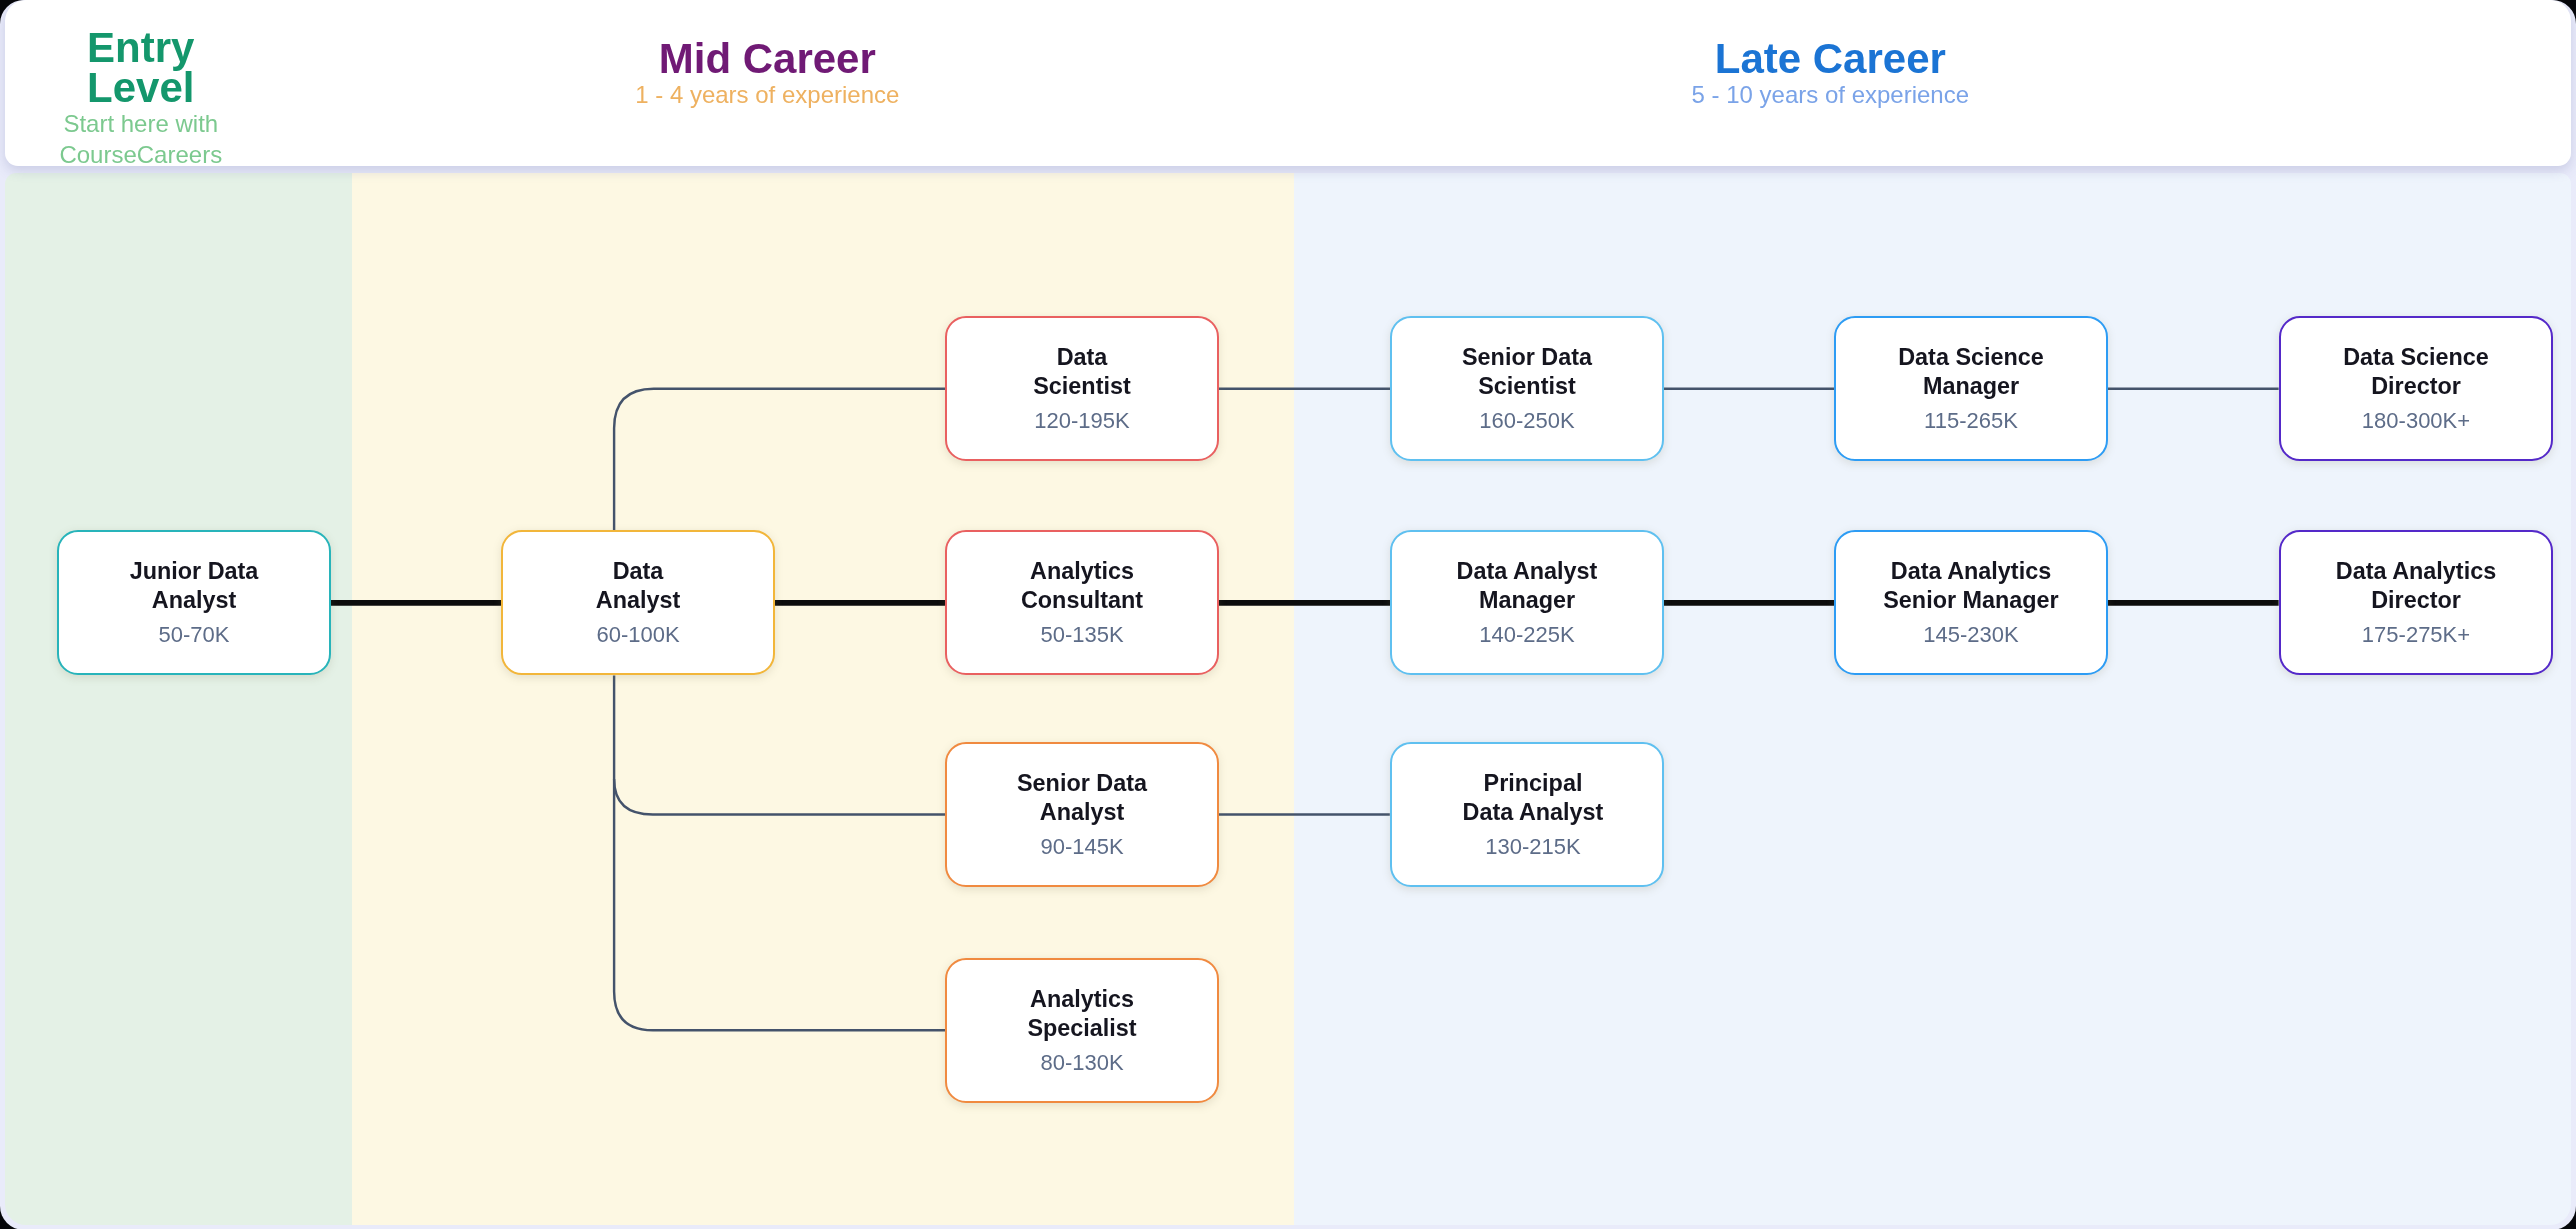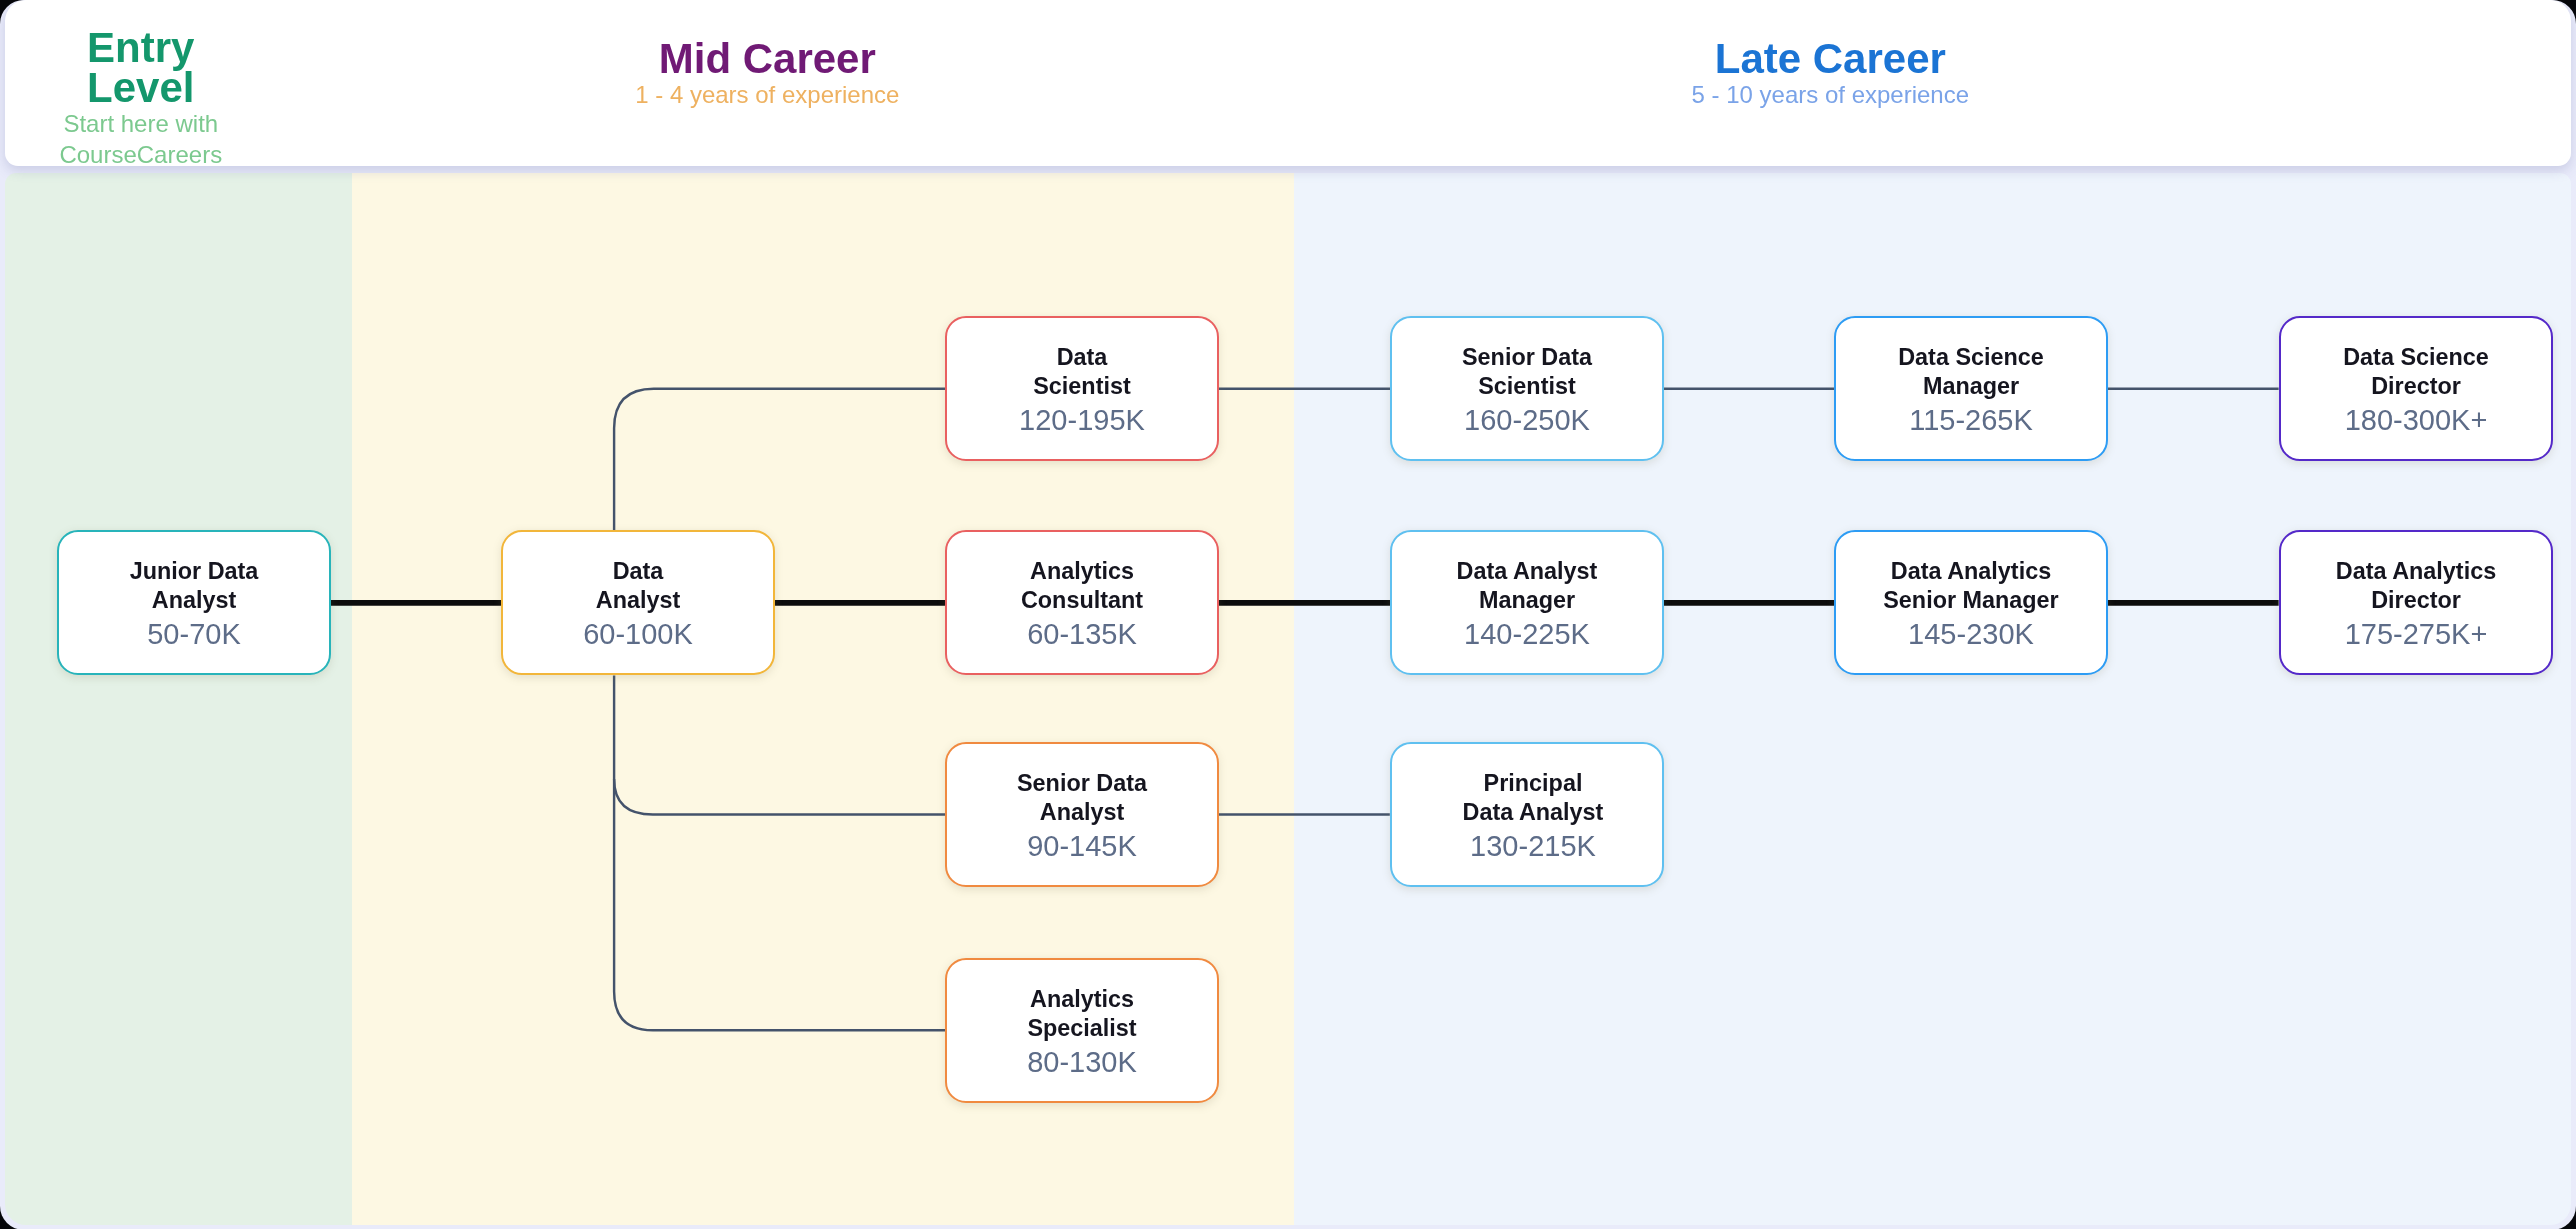--- a/index.html
+++ b/index.html
@@ -33,21 +33,21 @@
   
   .wires{position:absolute;inset:0;z-index:2;}
 
   
   .node{position:absolute;width:274px;height:145px;background:#ffffff;border-radius:21px;
         border:2.4px solid #999;box-sizing:border-box;display:flex;flex-direction:column;
         align-items:center;justify-content:center;z-index:3;
         box-shadow:0 2.4px 8px rgba(130,120,90,.18);}
   .node-title{font-weight:bold;font-size:23.4px;line-height:29px;color:#15151f;
               text-align:center;white-space:pre-line;}
-  .node-salary{font-size:29px;line-height:27.5px;color:#5d6c88;margin-top:6.5px;text-align:center;}
+  .node-salary{font-size:22px;line-height:27.5px;color:#5d6c88;margin-top:6.5px;text-align:center;}
 
   .b-teal{border-color:#28b4ba;}
   .b-gold{border-color:#f2b63a;}
   .b-red{border-color:#e96060;}
   .b-orange{border-color:#f08a40;}
   .b-sky{border-color:#5fc0f0;}
   .b-blue{border-color:#2d9cf4;}
   .b-purple{border-color:#5429c9;}
 
   .n-junior{left:57px;top:530px;}
@@ -113,21 +113,21 @@
 
     <div class="node b-red n-scientist">
       <div class="node-title">Data
 Scientist</div>
       <div class="node-salary">120-195K</div>
     </div>
 
     <div class="node b-red n-consultant">
       <div class="node-title">Analytics
 Consultant</div>
-      <div class="node-salary">60-135K</div>
+      <div class="node-salary">50-135K</div>
     </div>
 
     <div class="node b-orange n-senior-analyst">
       <div class="node-title">Senior Data
 Analyst</div>
       <div class="node-salary">90-145K</div>
     </div>
 
     <div class="node b-orange n-specialist">
       <div class="node-title">Analytics

